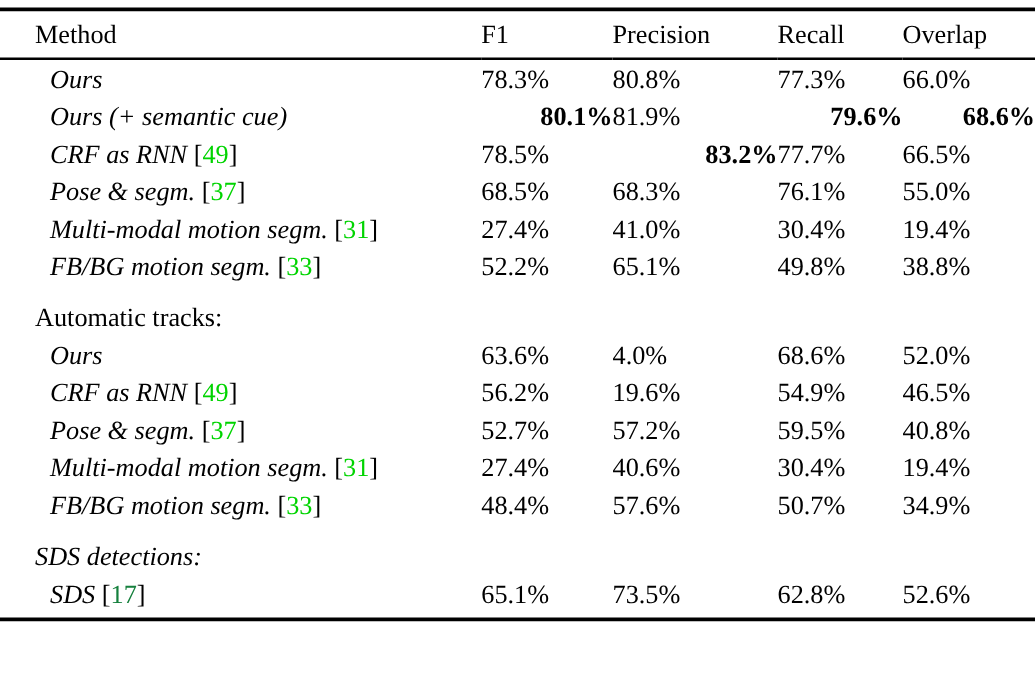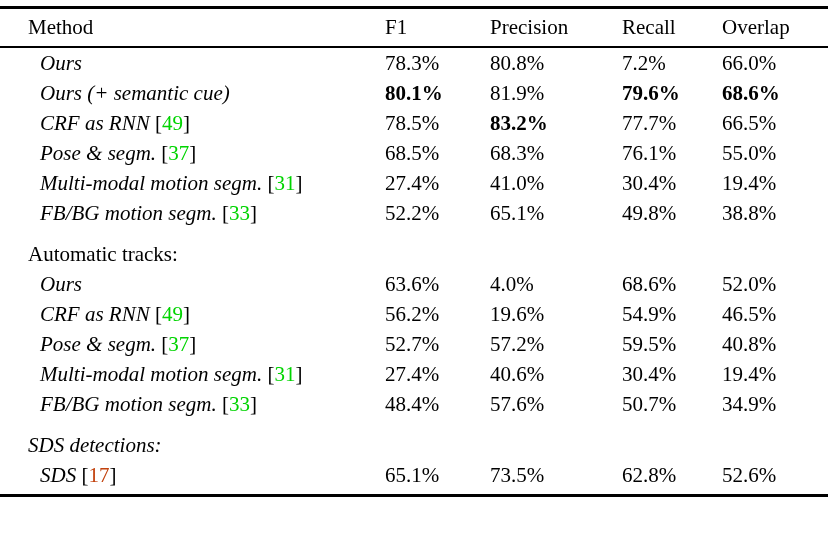--- a/index.html
+++ b/index.html
@@ -60,21 +60,21 @@
   }
   .section-header.roman  { font-style: normal; }
   .section-header.italic { font-style: italic; }
 
   td.method-cell { padding-left: 40px; margin-top: 45px; }
   .method-name { font-style: italic; }
   .citation-bracket { color: #000000; }
   .citation-number { text-decoration: none; }
 
   td.value-cell { text-align: left; }
-  td.value-cell.bold { font-weight: bold; }
+  td.value-cell.bold { font-weight: bold; text-align: right; }
 </style>
 </head>
 <body>
 
 <div class="page">
   <div class="rule thick top"></div>
   <table class="results">
     <colgroup>
       <col class="c-method">
       <col class="c-f1">
@@ -89,21 +89,21 @@
         <th>Precision</th>
         <th>Recall</th>
         <th>Overlap</th>
       </tr>
     </thead>
     <tbody id="table-body">
         <tr class="data-row">
           <td class="method-cell"><span class="method-name">Ours</span></td>
           <td class="value-cell">78.3%</td>
           <td class="value-cell">80.8%</td>
-          <td class="value-cell">7.2%</td>
+          <td class="value-cell">77.3%</td>
           <td class="value-cell">66.0%</td>
         </tr>
         <tr class="data-row">
           <td class="method-cell"><span class="method-name">Ours (+ semantic cue)</span></td>
           <td class="value-cell bold">80.1%</td>
           <td class="value-cell">81.9%</td>
           <td class="value-cell bold">79.6%</td>
           <td class="value-cell bold">68.6%</td>
         </tr>
         <tr class="data-row">
@@ -169,21 +169,21 @@
           <td class="method-cell"><span class="method-name">FB/BG motion segm.</span> <span class="citation-bracket">[</span><span class="citation-number" style="color: rgb(0, 212, 0);">33</span><span class="citation-bracket">]</span></td>
           <td class="value-cell">48.4%</td>
           <td class="value-cell">57.6%</td>
           <td class="value-cell">50.7%</td>
           <td class="value-cell">34.9%</td>
         </tr>
         <tr class="section-row">
           <td class="section-header italic" colspan="5">SDS detections:</td>
         </tr>
         <tr class="data-row">
-          <td class="method-cell"><span class="method-name">SDS</span> <span class="citation-bracket">[</span><span class="citation-number" style="color: #c2410c;">17</span><span class="citation-bracket">]</span></td>
+          <td class="method-cell"><span class="method-name">SDS</span> <span class="citation-bracket">[</span><span class="citation-number" style="color: #15803d;">17</span><span class="citation-bracket">]</span></td>
           <td class="value-cell">65.1%</td>
           <td class="value-cell">73.5%</td>
           <td class="value-cell">62.8%</td>
           <td class="value-cell">52.6%</td>
         </tr>
       </tbody>
   </table>
   <div class="rule thick bottom"></div>
 </div>
 

